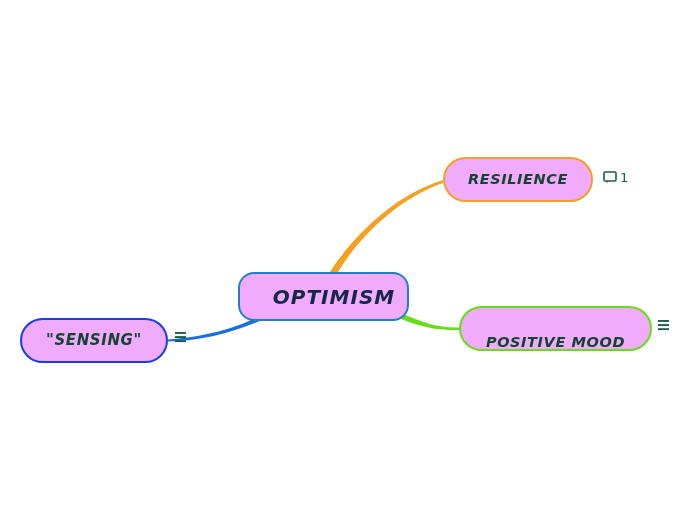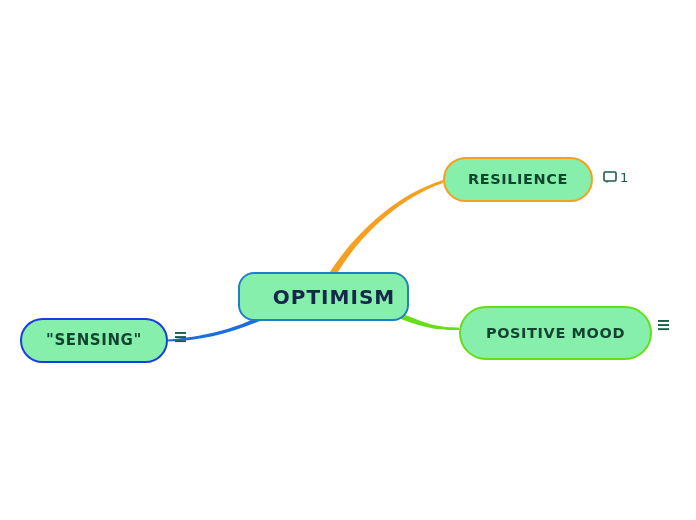--- a/index.html
+++ b/index.html
@@ -34,24 +34,25 @@
   }
 
   
   .node {
     position: absolute;
     z-index: 2;
     box-sizing: border-box;
     display: flex;
     align-items: center;
     justify-content: center;
-    background: #86efac;
+    background: #f0abfc;
     border-style: solid;
     border-radius: 999px;
     white-space: nowrap;
+    font-style: italic;
   }
   .node-label {
     font-weight: bold;
     letter-spacing: 0.6px;
     line-height: 1;
     user-select: none;
   }
 
   
   #node-optimism {
@@ -82,23 +83,24 @@
   #node-resilience .node-label {
     font-size: 14.5px;
     color: #134430;
   }
 
   
   #node-positive-mood {
     left: 459px;
     top: 306px;
     width: 193px;
-    height: 54px;
+    height: 45px;
     border-width: 2.5px;
     border-color: #67dd16;
+    align-items: flex-end;
   }
   #node-positive-mood .node-label {
     font-size: 14.5px;
     color: #134430;
   }
 
   
   #node-sensing {
     left: 20px;
     top: 318px;

